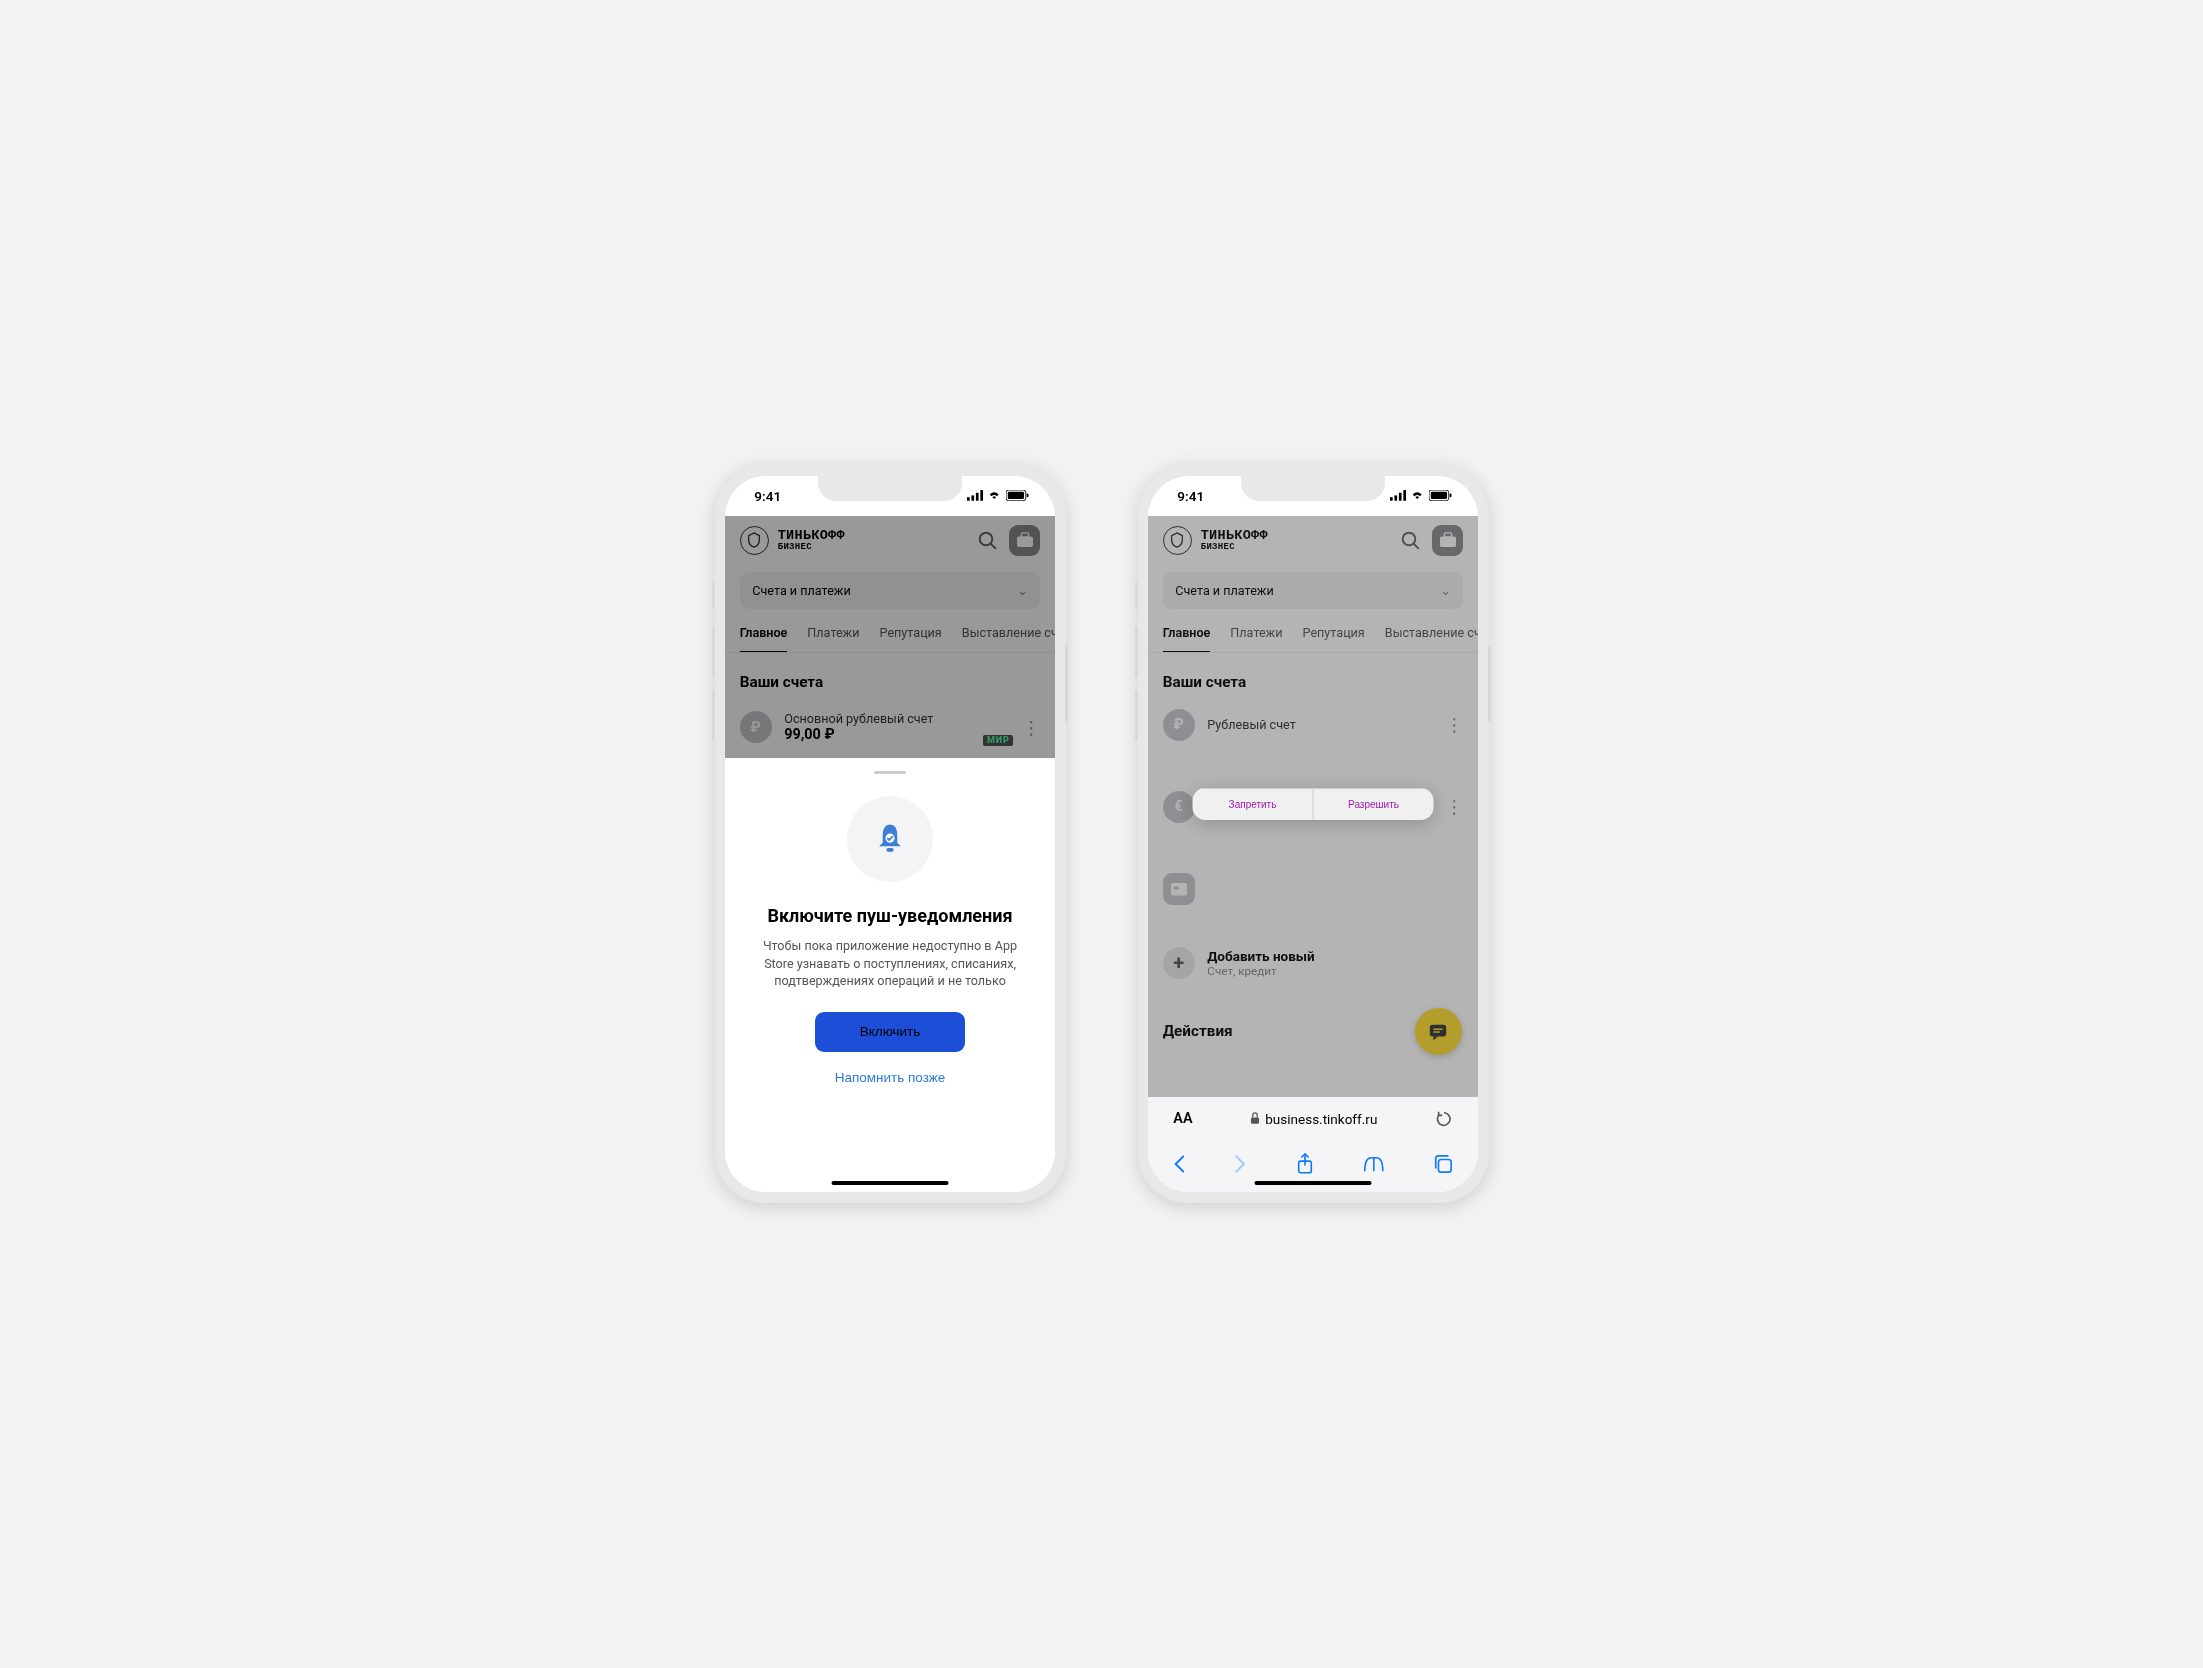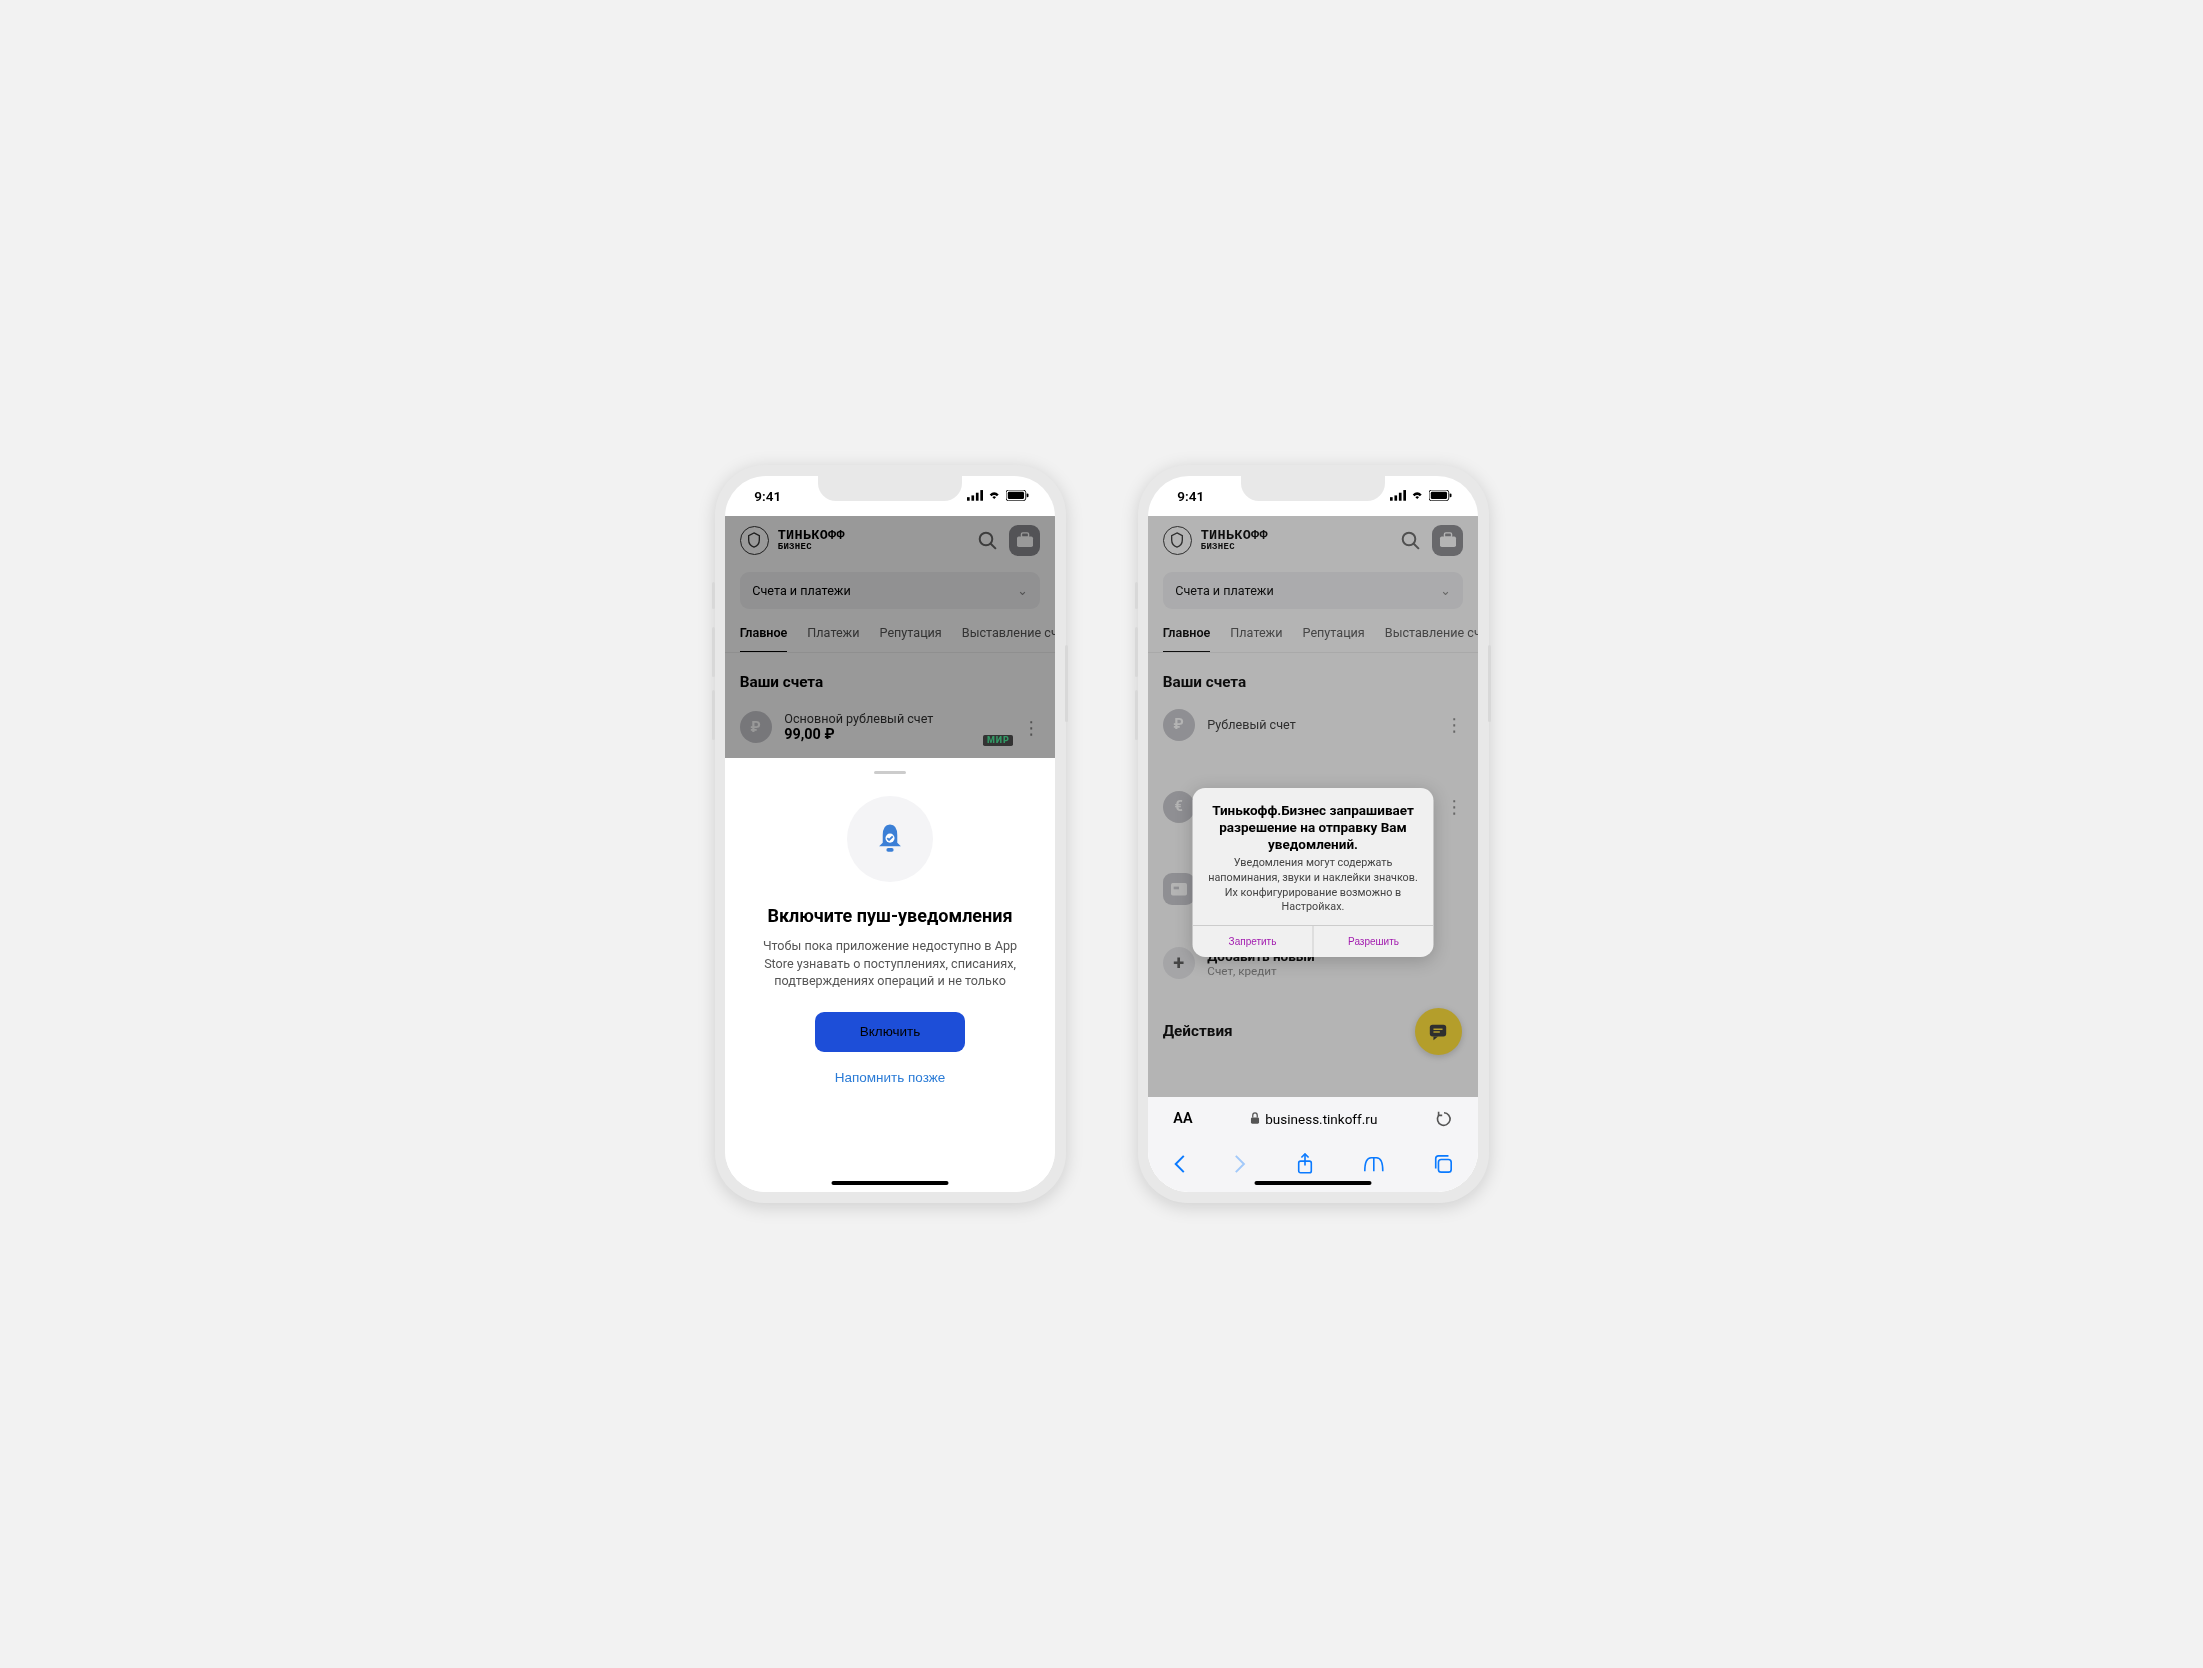--- a/index.html
+++ b/index.html
@@ -485,24 +485,20 @@
             </svg>
           <svg width="20" height="20" viewBox="0 0 22 22">
               <rect x="6" y="6" width="14" height="14" rx="3" fill="none" stroke="currentColor" stroke-width="1.8"></rect>
               <path d="M3 16 V5 Q3 2 6 2 H17" fill="none" stroke="currentColor" stroke-width="1.8"></path>
             </svg>
         </div>
         <div class="home-indicator"></div>
 
         <div class="dim light" style="top:0;bottom:95px;"></div>
         <div class="ios-alert">
-          <div class="ios-alert-body">
-            <div class="ios-alert-title">Тинькофф.Бизнес запрашивает разрешение на отправку Вам уведомлений.</div>
-            <div class="ios-alert-msg">Уведомления могут содержать напоминания, звуки и наклейки значков. Их конфигурирование возможно в Настройках.</div>
-          </div>
           <div class="ios-alert-btns">
             <button>Запретить</button>
             <button>Разрешить</button>
           </div>
         </div>
 
       </div>
     </div>
   </div>
 

